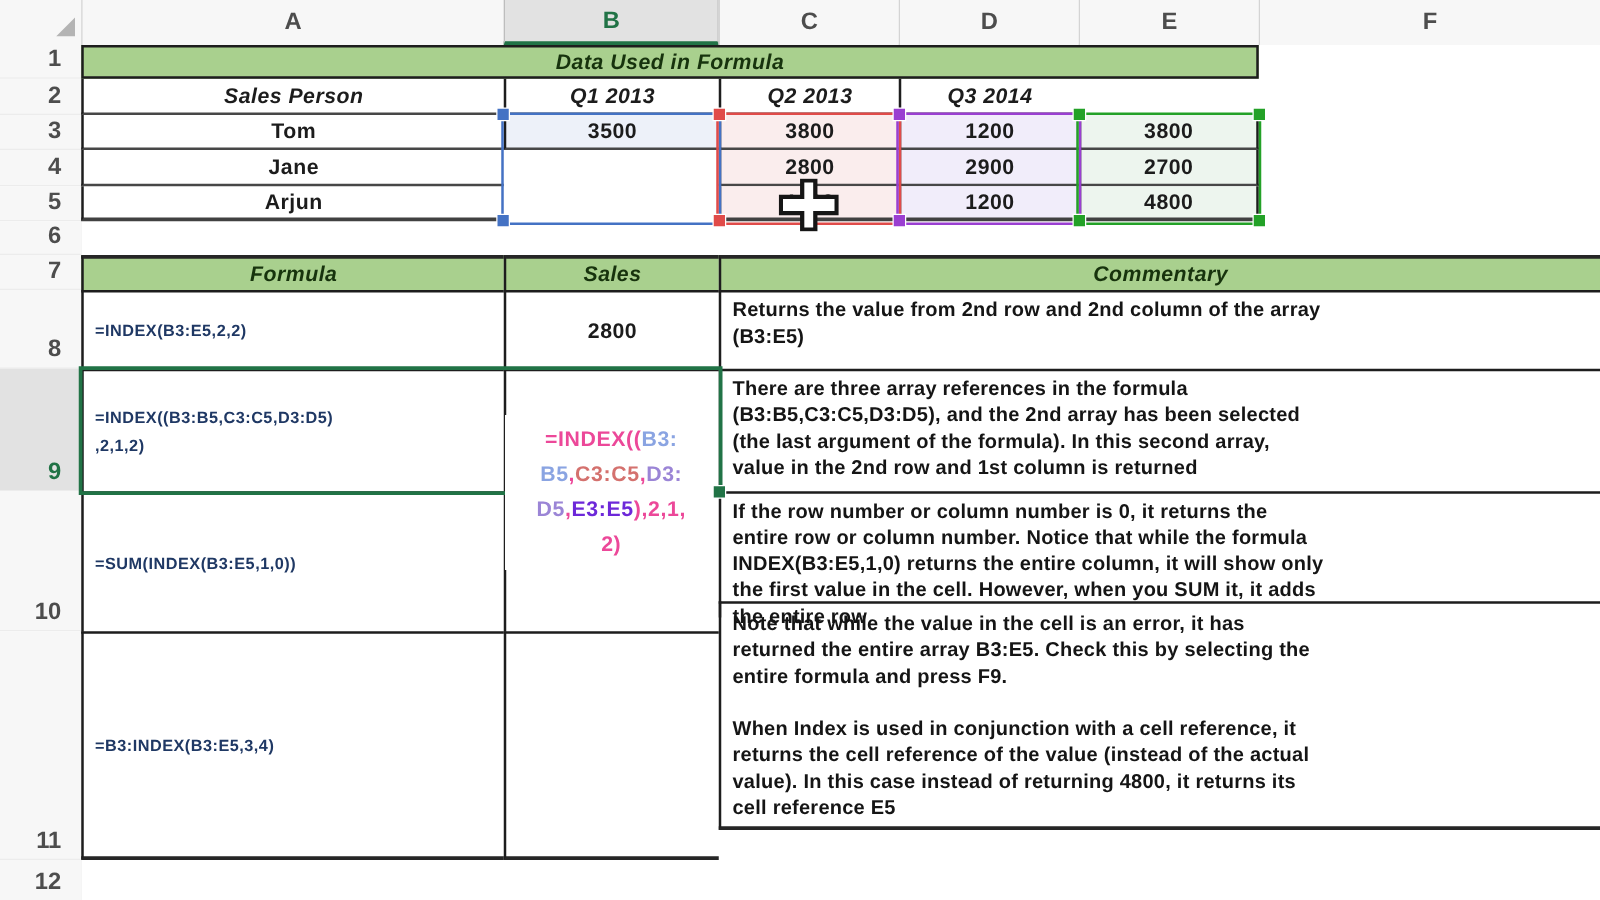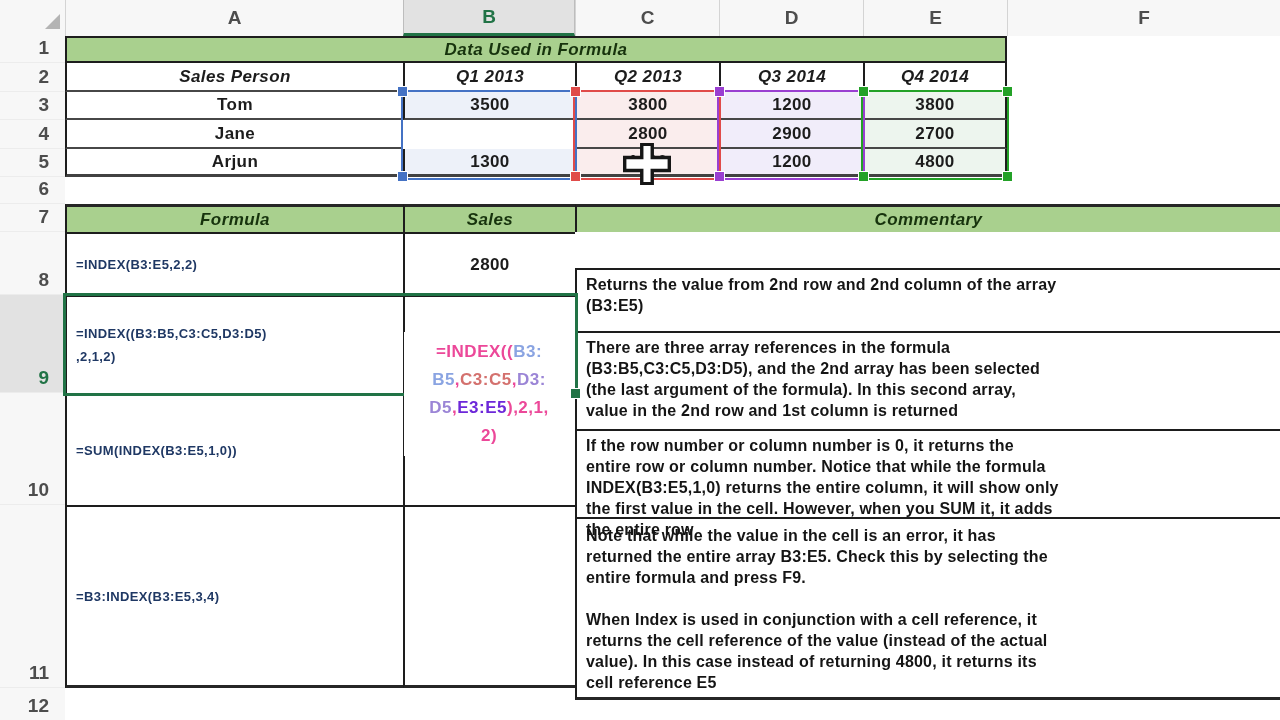--- a/index.html
+++ b/index.html
@@ -25,21 +25,21 @@
   .db{border-left:2px solid #1d1d1d;border-bottom:2px solid #474747;}
   .db-r{border-right:2px solid #1d1d1d;}
   .db-b3{border-bottom:3px solid #414141;}
   
   .ft{border-left:2px solid #1d1d1d;border-top:2px solid #1d1d1d;}
   .ft-top3{border-top:3px solid #262626;}
   .ft-bot3{border-bottom:3px solid #262626;}
   .fx{justify-content:flex-start;padding-left:9px;color:#1f3864;font-size:13px;
       white-space:pre-line;line-height:23px;}
   .cm{align-items:flex-start;justify-content:flex-start;padding:4px 0 0 9px;font-size:16px;
-      font-weight:700;letter-spacing:.2px;line-height:21px;white-space:pre-line;color:#151515;margin-top:36px;}
+      font-weight:700;letter-spacing:.2px;line-height:21px;white-space:pre-line;color:#151515;}
   
   .rng{position:absolute;box-sizing:border-box;background:transparent;pointer-events:none;}
   .hndl{position:absolute;width:9px;height:9px;box-shadow:0 0 0 1px #fff;}
   
   .sel{position:absolute;box-sizing:border-box;border:3px solid #217346;background:transparent;}
   
   .edit{position:absolute;box-sizing:border-box;background:#ffffff;display:flex;flex-direction:column;
         align-items:center;justify-content:center;font-size:17px;font-weight:700;letter-spacing:.5px;
         line-height:28px;color:#1a1a1a;}
   .efl{white-space:nowrap;}
@@ -78,35 +78,33 @@
   <div class="rh" style="top:393px;height:112px">10</div>
   <div class="rh" style="top:505px;height:183px">11</div>
   <div class="rh" style="top:688px;height:32px;border-bottom:none">12</div>
 
   <div class="cell ghead" style="left:65px;top:36px;width:942px;height:27px;border:2px solid #1d1d1d">Data Used in Formula</div>
 
   <div class="cell ital db" style="left:65px;top:63px;width:338px;height:29px">Sales Person</div>
   <div class="cell ital db" style="left:403px;top:63px;width:172px;height:29px">Q1 2013</div>
   <div class="cell ital db" style="left:575px;top:63px;width:144px;height:29px">Q2 2013</div>
   <div class="cell ital db" style="left:719px;top:63px;width:144px;height:29px">Q3 2014</div>
-  <div class="cell ital db db-r" style="left:863px;top:63px;width:144px;height:29px">Q4 2014</div>
 
   <div class="cell db" style="left:65px;top:92px;width:338px;height:28px">Tom</div>
   <div class="cell db" style="left:403px;top:92px;width:172px;height:28px;background:#edf1f9">3500</div>
   <div class="cell db" style="left:575px;top:92px;width:144px;height:28px;background:#faeded">3800</div>
   <div class="cell db" style="left:719px;top:92px;width:144px;height:28px;background:#f1edfa">1200</div>
   <div class="cell db db-r" style="left:863px;top:92px;width:144px;height:28px;background:#edf5ee">3800</div>
 
   <div class="cell db" style="left:65px;top:120px;width:338px;height:29px">Jane</div>
   <div class="cell db" style="left:575px;top:120px;width:144px;height:29px;background:#faeded">2800</div>
   <div class="cell db" style="left:719px;top:120px;width:144px;height:29px;background:#f1edfa">2900</div>
   <div class="cell db db-r" style="left:863px;top:120px;width:144px;height:29px;background:#edf5ee">2700</div>
 
   <div class="cell db db-b3" style="left:65px;top:149px;width:338px;height:28px">Arjun</div>
-  <div class="cell db db-b3" style="left:403px;top:149px;width:172px;height:28px;background:#edf1f9">1300</div>
   <div class="cell db db-b3" style="left:575px;top:149px;width:144px;height:28px;background:#faeded">1400</div>
   <div class="cell db db-b3" style="left:719px;top:149px;width:144px;height:28px;background:#f1edfa">1200</div>
   <div class="cell db db-b3 db-r" style="left:863px;top:149px;width:144px;height:28px;background:#edf5ee">4800</div>
 
   <div class="rng" style="left:401px;top:90px;width:176px;height:90px;border:2px solid #4472c4"></div>
   <div class="rng" style="left:573px;top:90px;width:148px;height:90px;border:2px solid #e04b49"></div>
   <div class="rng" style="left:717px;top:90px;width:148px;height:90px;border:2px solid #9a3fd1"></div>
   <div class="rng" style="left:861px;top:90px;width:148px;height:90px;border:2px solid #23a127"></div>
   <div class="hndl" style="left:398px;top:87px;background:#4472c4"></div>
   <div class="hndl" style="left:398px;top:172px;background:#4472c4"></div>

